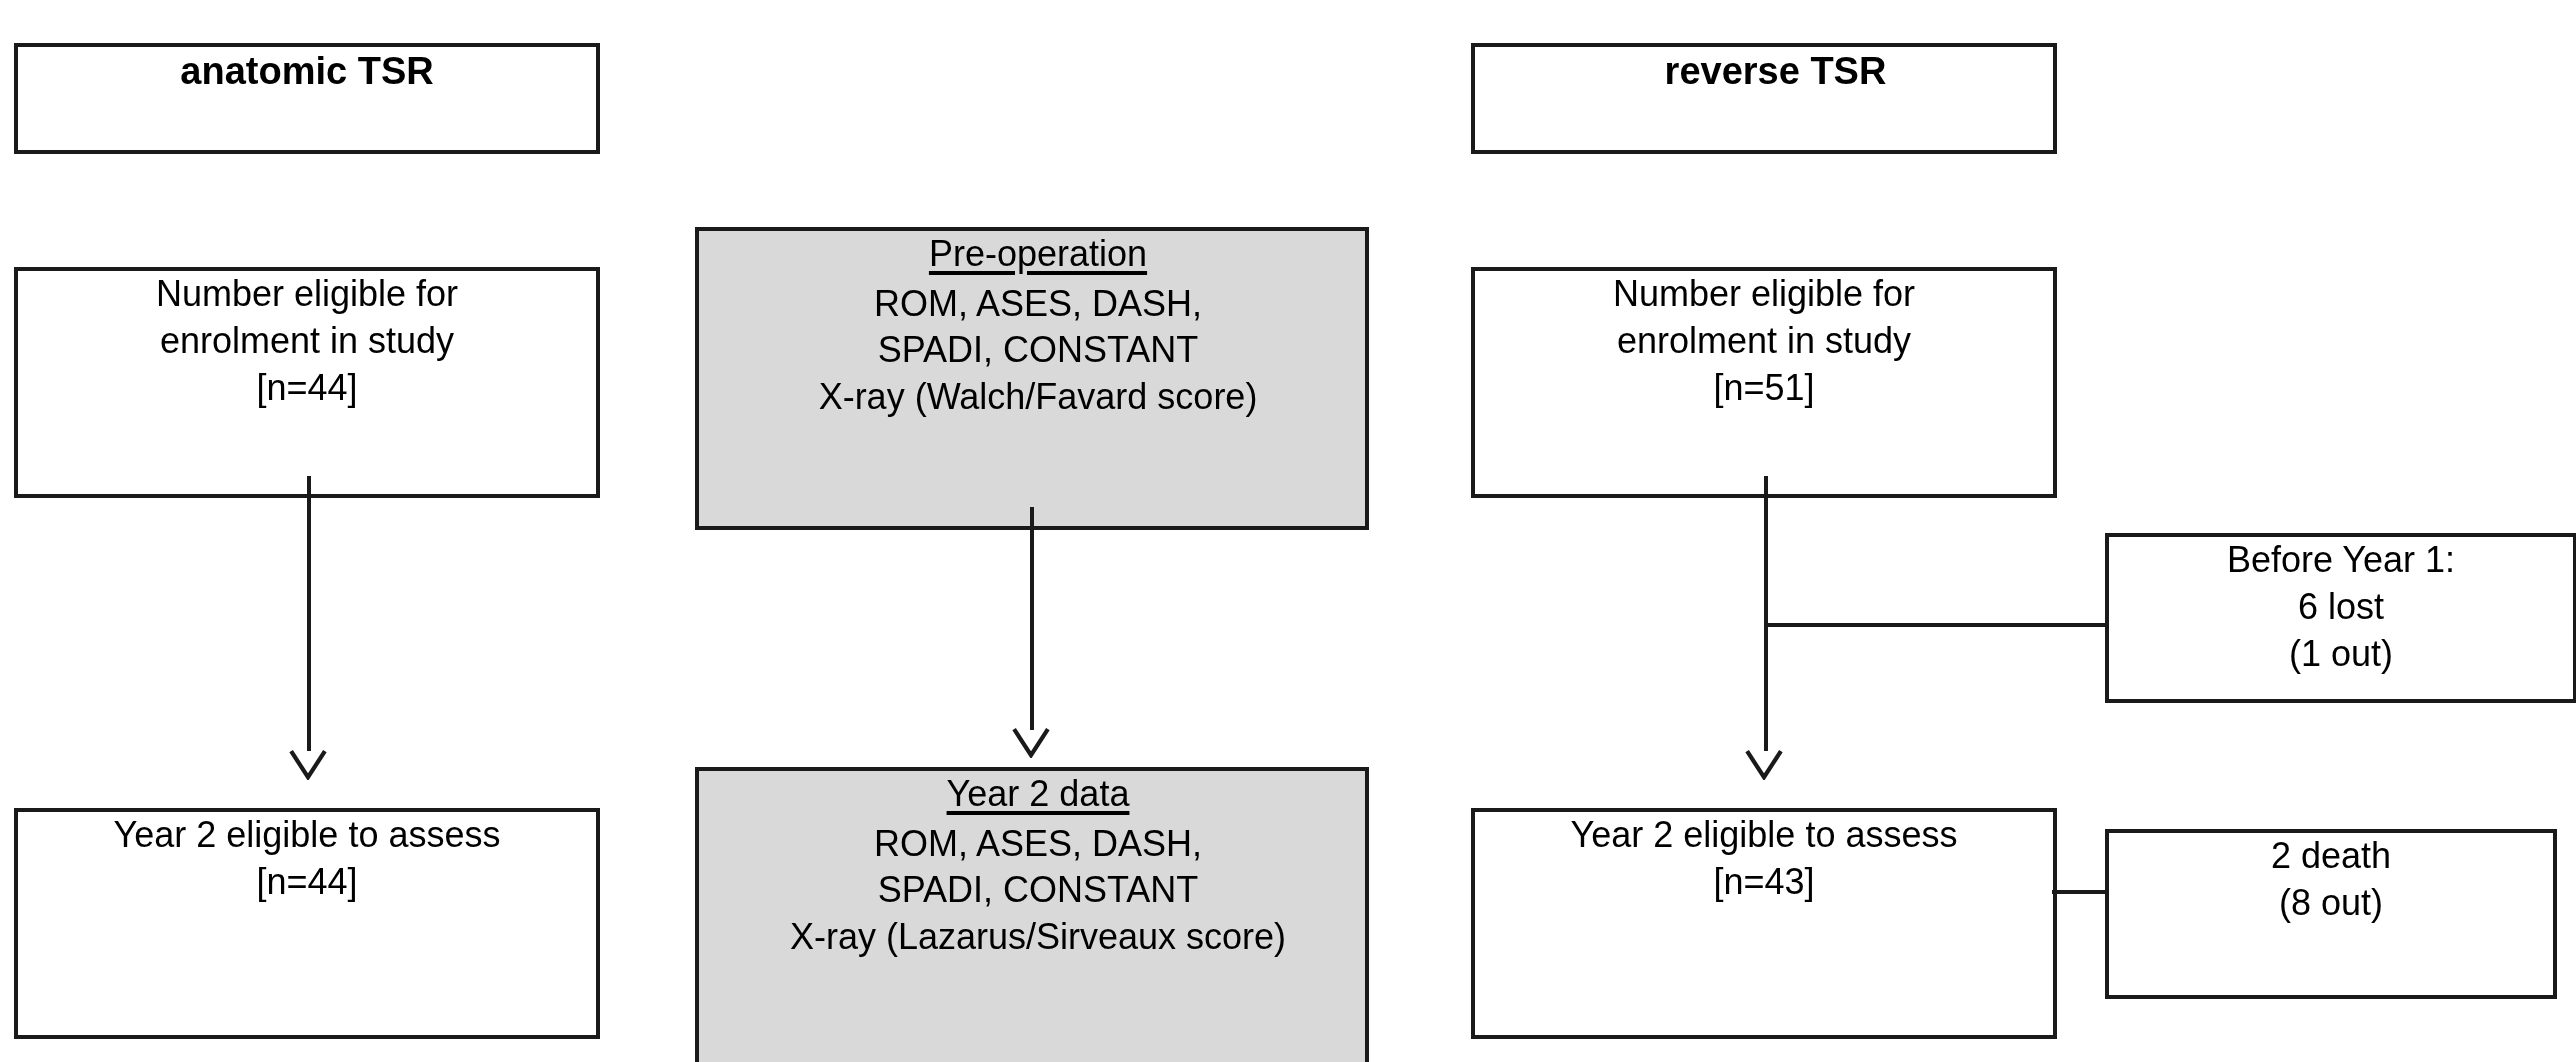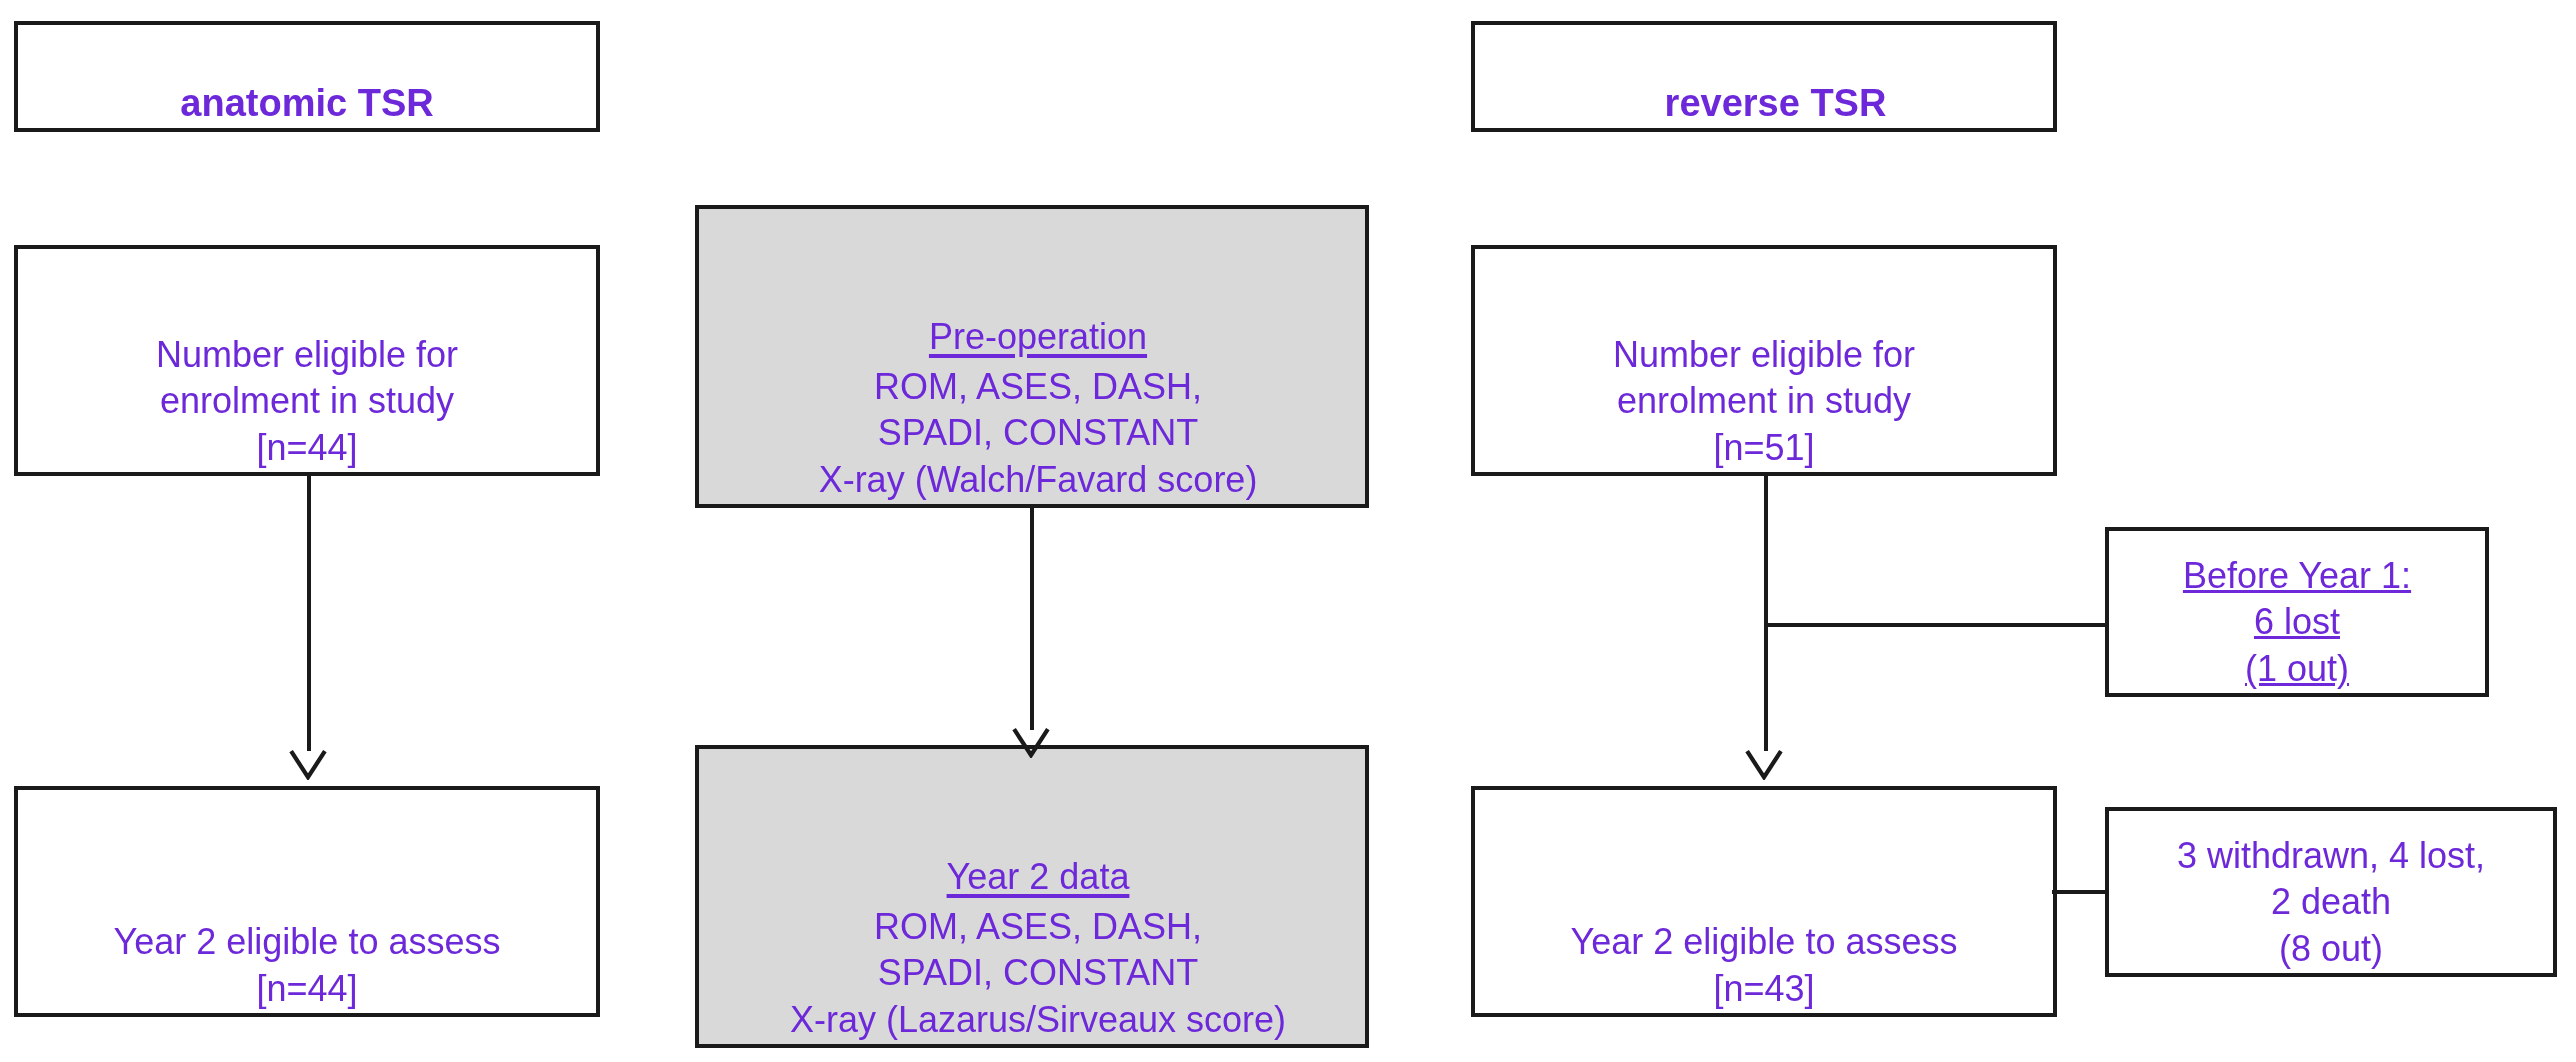--- a/index.html
+++ b/index.html
@@ -16,25 +16,26 @@
     overflow: hidden;
   }
   .box {
     position: absolute;
     box-sizing: border-box;
     border: 4.2px solid #1a1a1a;
     background: #ffffff;
     display: flex;
     flex-direction: column;
     align-items: center;
-    justify-content: flex-end;
+    justify-content: flex-start;
     text-align: center;
-    color: #6d28d9;
+    color: #000000;
     font-size: 36px;
     line-height: 1.30;
+    margin-top: 22px;
   }
   .box.gray {
     background: #d9d9d9;
     padding-left: 12px;
   }
   .box .line {
     display: block;
     white-space: nowrap;
   }
   .box .hdr {
@@ -72,21 +73,21 @@
 
   #left-eligible { left: 14px;   top: 245px;  width: 586px;  height: 231px; }
   #left-year2    { left: 14px;   top: 786px; width: 586px;  height: 231px; }
 
   #mid-pre       { left: 695px;  top: 205px;  width: 674px;  height: 303px; }
   #mid-year2     { left: 695px;  top: 745px; width: 674px;  height: 303px; }
 
   #right-eligible{ left: 1471px; top: 245px;  width: 586px;  height: 231px; }
   #right-year2   { left: 1471px; top: 786px; width: 586px;  height: 231px; }
 
-  #side-before   { left: 2105px; top: 527px;  width: 384px;  height: 170px; text-decoration: underline; }
+  #side-before   { left: 2105px; top: 511px;  width: 472px;  height: 170px; }
   #side-with     { left: 2105px; top: 807px; width: 452px;  height: 170px; }
 
   #arrow-left-line  { left: 307px;  top: 476px;  height: 275px; }
   #arrow-left-head  { left: 289px;  top: 749px; }
   #arrow-mid-line   { left: 1030px; top: 507px;  height: 223px; }
   #arrow-mid-head   { left: 1012px; top: 727px; }
   #arrow-right-line { left: 1764px; top: 476px;  height: 275px; }
   #arrow-right-head { left: 1745px; top: 749px; }
 
   #branch-before    { left: 1764px; top: 623px;  width: 343px; }
@@ -141,21 +142,20 @@
     <span class="line">[n=43]</span>
   </div>
 
   <div class="box" id="side-before">
     <span class="line">Before Year 1:</span>
     <span class="line">6 lost</span>
     <span class="line">(1 out)</span>
   </div>
 
   <div class="box" id="side-with">
-    <span class="line">3 withdrawn, 4 lost,</span>
     <span class="line">2 death</span>
     <span class="line">(8 out)</span>
   </div>
 
   <div class="vline" id="arrow-left-line"></div>
   <div class="arrowhead" id="arrow-left-head">
     <svg width="38" height="31" viewBox="0 0 54 44">
         <path d="M3 3 L27 40 L51 3" fill="none" stroke="#1a1a1a" stroke-width="6"></path>
       </svg>
   </div>

